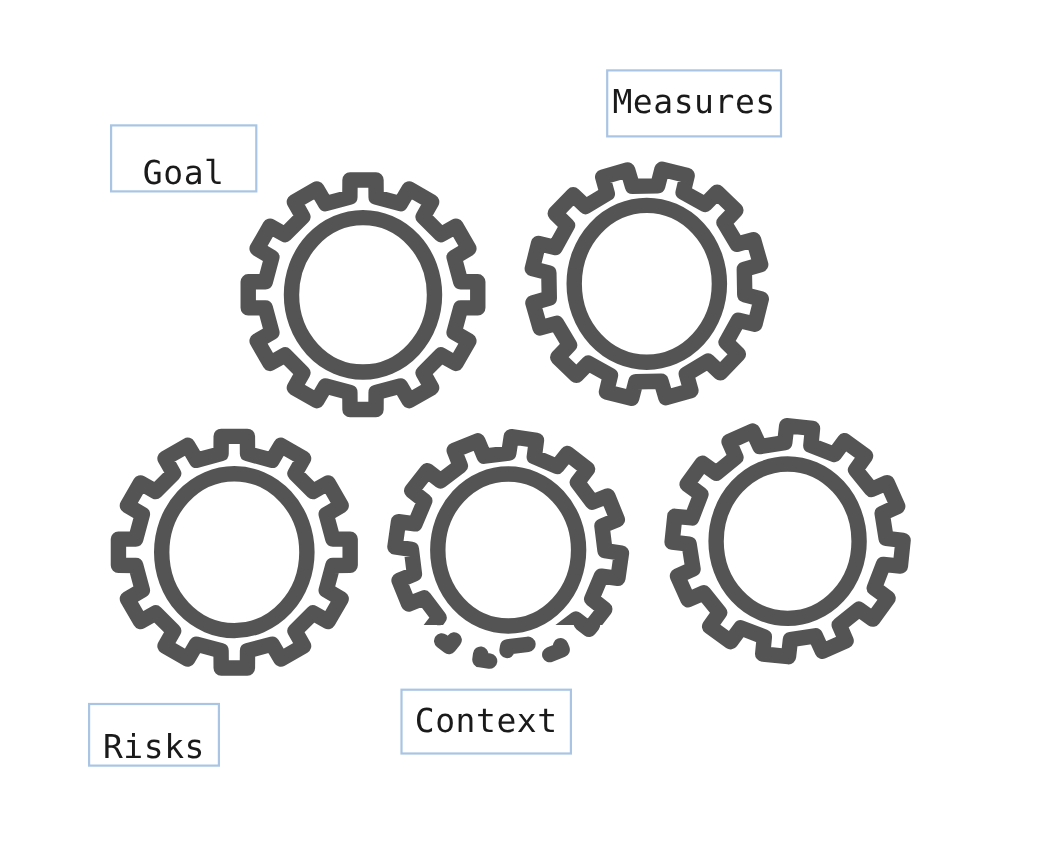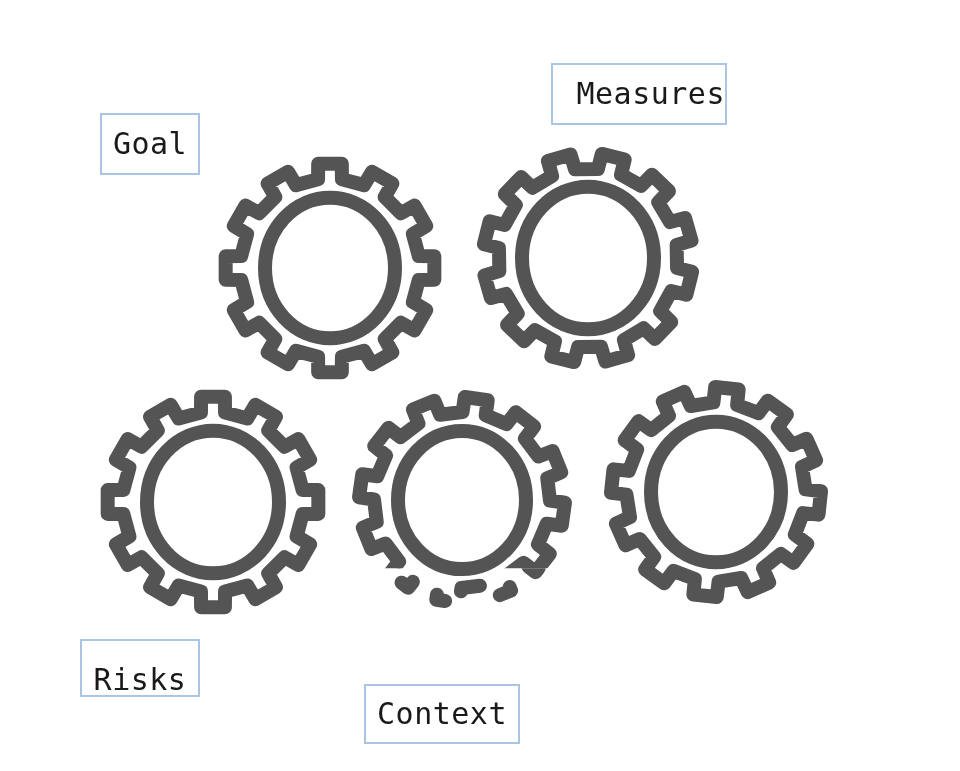--- a/index.html
+++ b/index.html
@@ -40,25 +40,25 @@
     white-space: nowrap;
     z-index: 5;
     user-select: none;
   }
   .label-text {
     display: block;
     line-height: 1;
   }
 
   
-  #label-goal     { left: 100px; top: 113px; width: 100px; height: 62px; font-size: 30px; }
-  #label-measures { left: 551px; top: 63px;  width: 176px; height: 62px; font-size: 30px; justify-content: flex-end; }
+  #label-goal     { left: 100px; top: 113px; width: 134px; height: 62px; font-size: 30px; align-items: flex-end; }
+  #label-measures { left: 551px; top: 63px;  width: 160px; height: 62px; font-size: 30px; }
   #label-strategy { left: 745px; top: 290px; width: 153px; height: 60px; font-size: 30px; }
   #label-risks    { left: 80px;  top: 639px; width: 120px; height: 58px; font-size: 30px; align-items: flex-end; }
-  #label-context  { left: 364px; top: 684px; width: 156px; height: 60px; font-size: 30px; }
+  #label-context  { left: 364px; top: 626px; width: 156px; height: 60px; font-size: 30px; }
 </style>
 </head>
 <body>
 
 <div id="canvas">
 
   <svg id="gears-layer" viewBox="0 0 960 771" xmlns="http://www.w3.org/2000/svg">
       <g>
         <path d="M434.34,256.20 L434.34,279.80 L418.80,279.93 L412.87,302.07 L426.25,309.95 L414.46,330.38 L400.94,322.73 L384.73,338.94 L392.38,352.46 L371.95,364.25 L364.07,350.87 L341.93,356.80 L341.80,372.34 L318.20,372.34 L318.07,356.80 L295.93,350.87 L288.05,364.25 L267.62,352.46 L275.27,338.94 L259.06,322.73 L245.54,330.38 L233.75,309.95 L247.13,302.07 L241.20,279.93 L225.66,279.80 L225.66,256.20 L241.20,256.07 L247.13,233.93 L233.75,226.05 L245.54,205.62 L259.06,213.27 L275.27,197.06 L267.62,183.54 L288.05,171.75 L295.93,185.13 L318.07,179.20 L318.20,163.66 L341.80,163.66 L341.93,179.20 L364.07,185.13 L371.95,171.75 L392.38,183.54 L384.73,197.06 L400.94,213.27 L414.46,205.62 L426.25,226.05 L412.87,233.93 L418.80,256.07 Z" fill="none" stroke="#545454" stroke-width="14" stroke-linejoin="round" stroke-linecap="round"></path>
         <ellipse cx="330" cy="268" rx="65" ry="70.2" fill="none" stroke="#545454" stroke-width="14"></ellipse>

